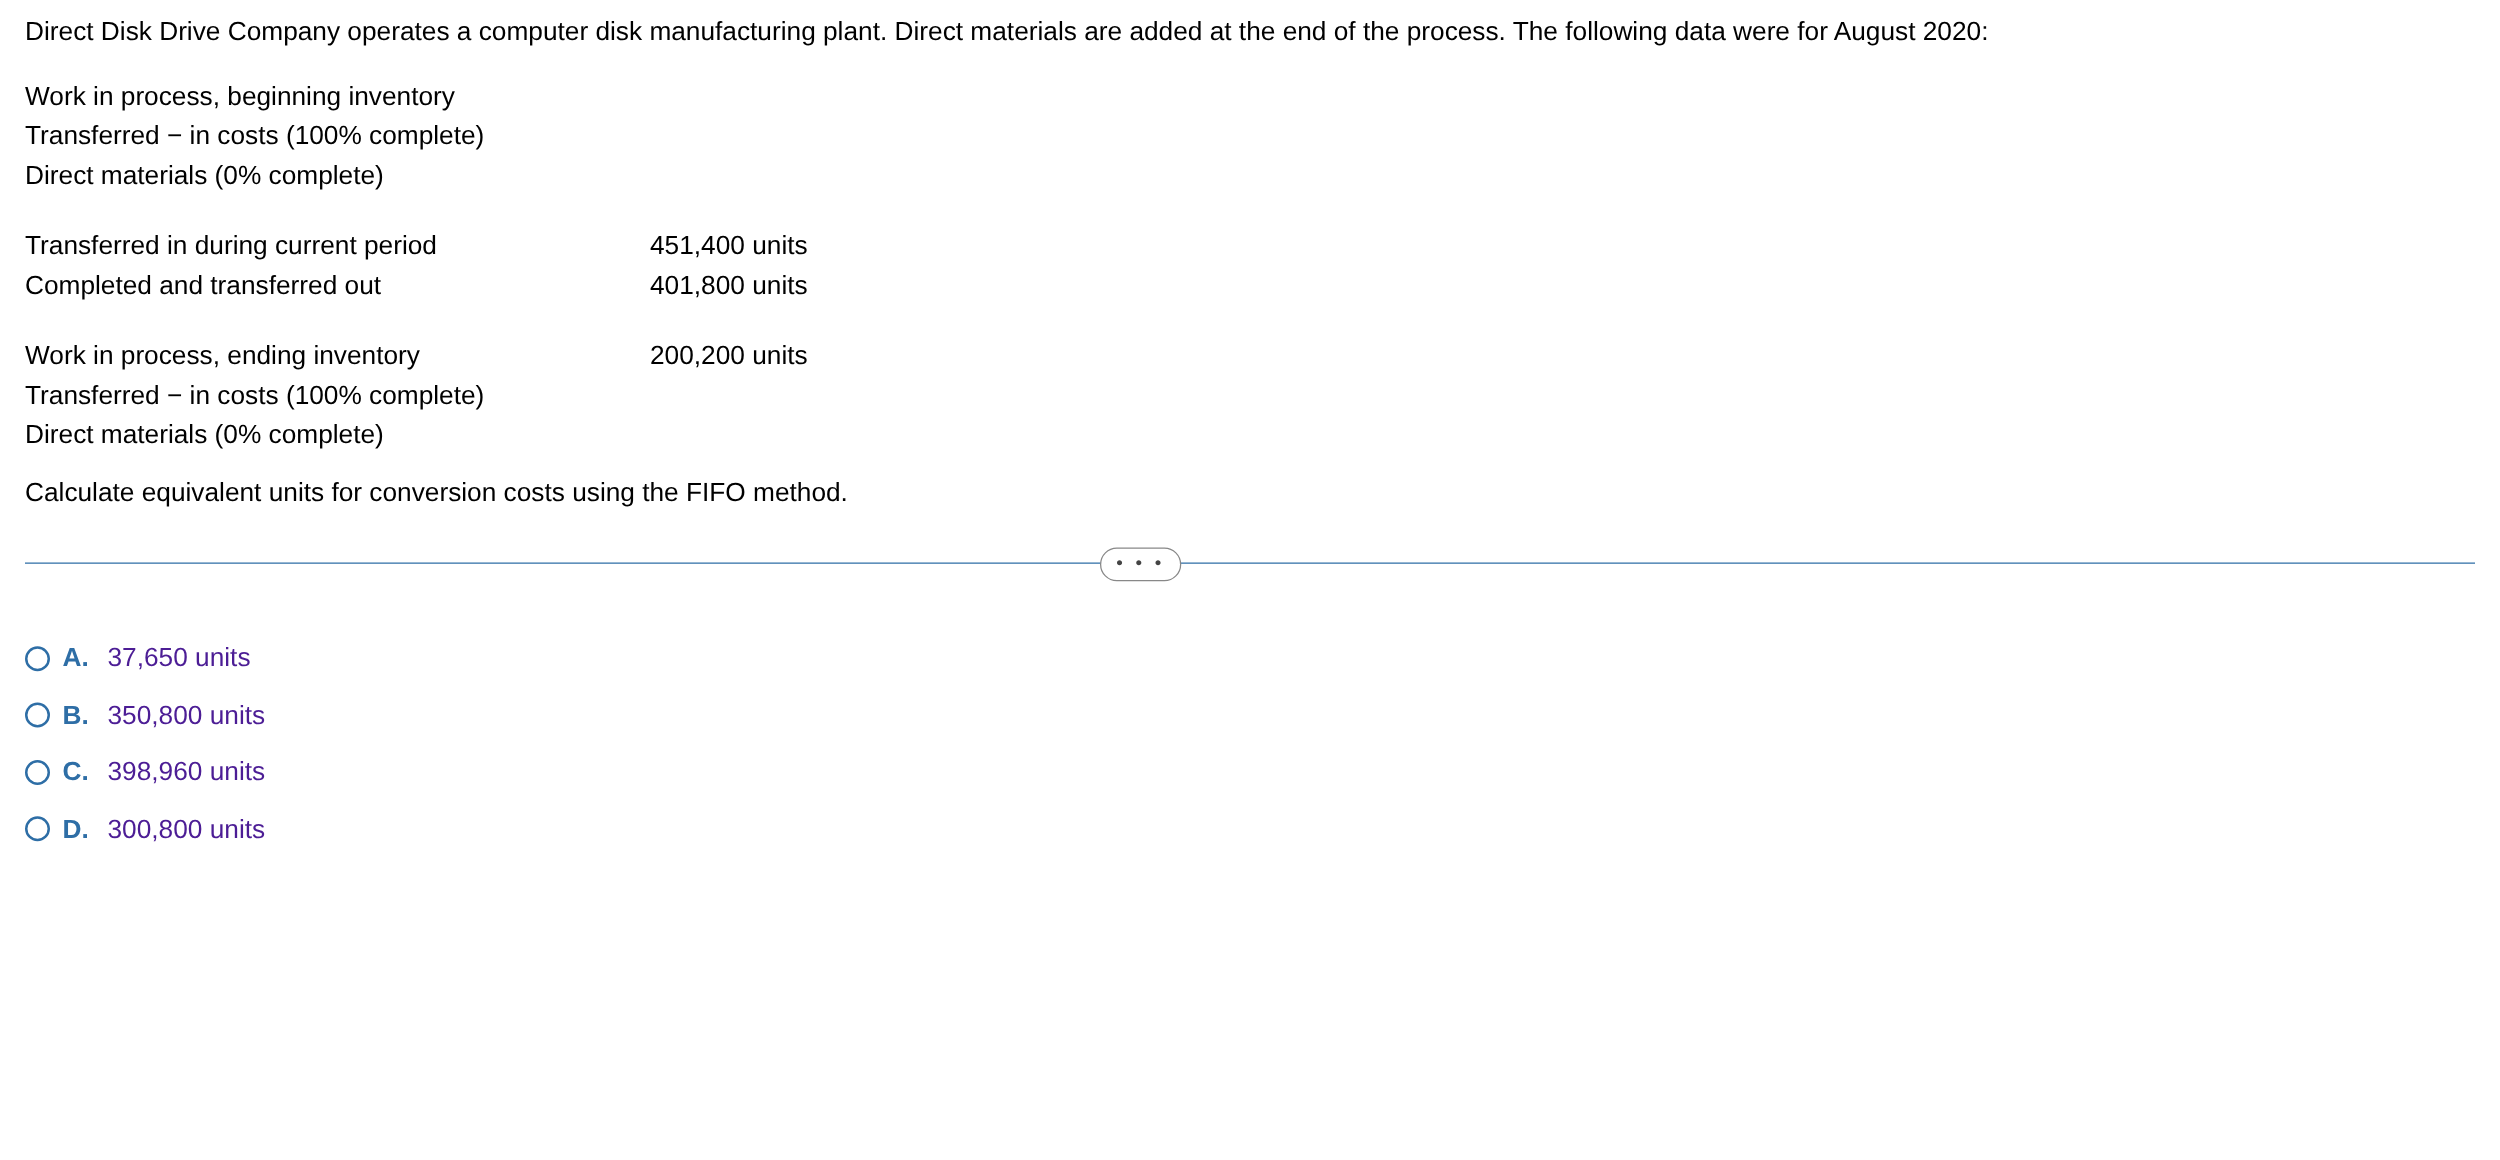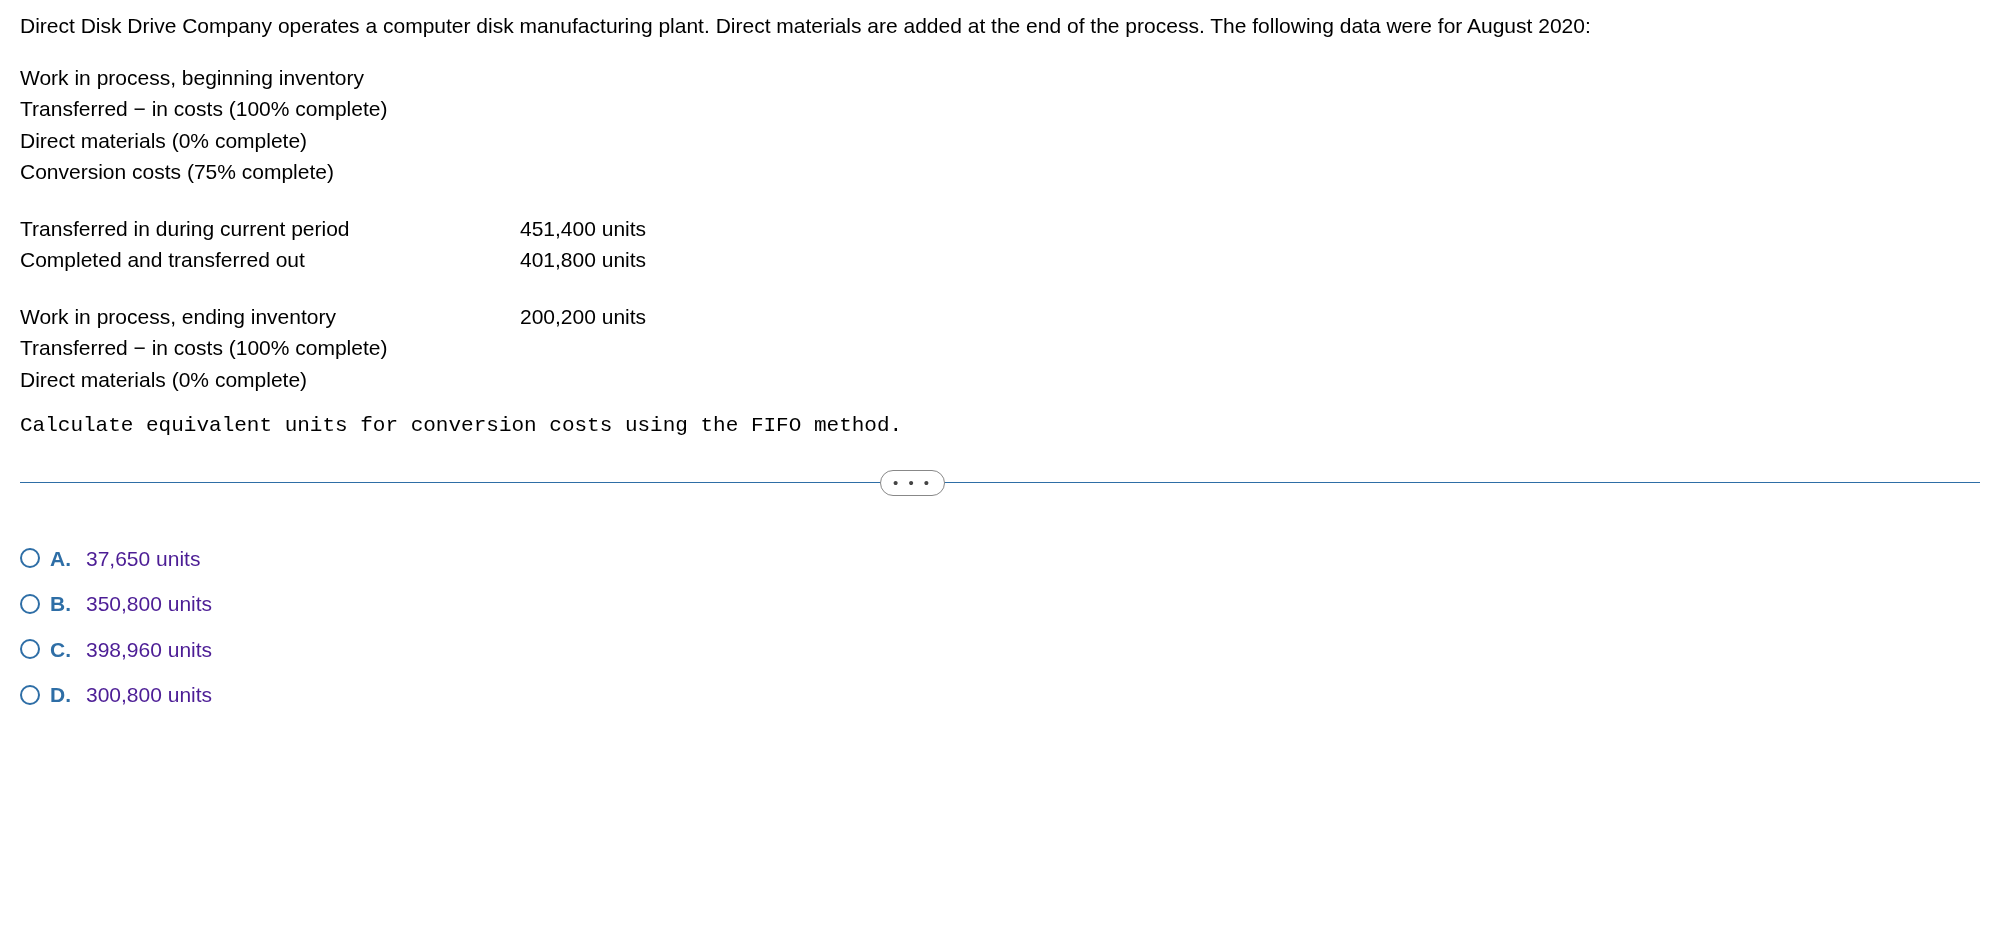--- a/index.html
+++ b/index.html
@@ -25,21 +25,20 @@
       display: flex;
     }
     .data-label {
       width: 500px;
     }
     .data-value {
       flex: 1;
     }
     .question {
       margin-bottom: 20px;
-      font-family: Liberation Mono, monospace;
     }
     .divider-wrap {
       position: relative;
       margin: 40px 0 60px 0;
     }
     .divider-line {
       height: 1px;
       background: #2e6ea6;
       width: 100%;
     }
@@ -94,21 +93,20 @@
   </div>
   <div class="data-row">
     <div class="data-label">Transferred − in costs (100% complete)</div>
     <div class="data-value"></div>
   </div>
   <div class="data-row">
     <div class="data-label">Direct materials (0% complete)</div>
     <div class="data-value"></div>
   </div>
   <div class="data-row">
-    <div class="data-label">Conversion costs (75% complete)</div>
     <div class="data-value"></div>
   </div>
 </div>
 
 <div class="data-block">
   <div class="data-row">
     <div class="data-label">Transferred in during current period</div>
     <div class="data-value">451,400 units</div>
   </div>
   <div class="data-row">

